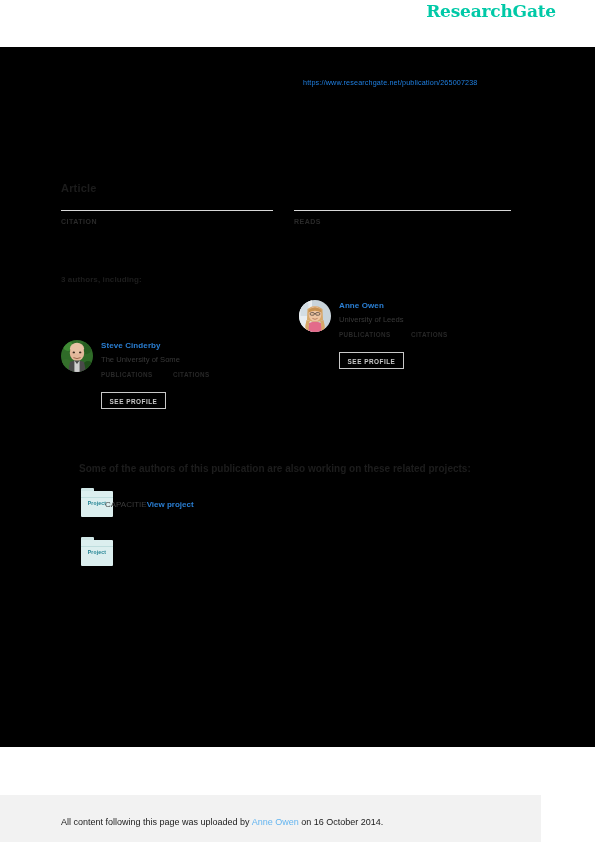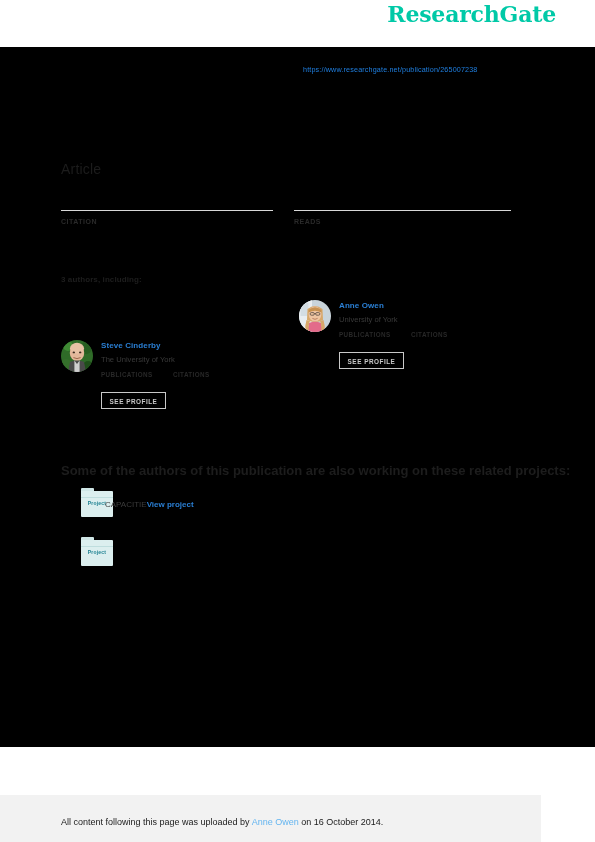--- a/index.html
+++ b/index.html
@@ -37,44 +37,44 @@
     background: #000000;
   }
 
   
   .brand {
     position: absolute;
     right: 39px;
     top: 1px;
     font-family: "DejaVu Serif", serif;
     font-weight: bold;
-    font-size: 22px;
+    font-size: 17px;
     letter-spacing: -0.2px;
     color: #00c9a7;
     white-space: nowrap;
   }
 
   
   .url-line {
     position: absolute;
     left: 303px;
-    top: 65px;
+    top: 78px;
     font-size: 7.2px;
     color: #1f7fe0;
     letter-spacing: 0.15px;
     white-space: nowrap;
   }
 
   
   .article-label {
     position: absolute;
     left: 61px;
-    top: 161px;
-    font-size: 14px;
-    font-weight: normal;
+    top: 182px;
+    font-size: 11px;
+    font-weight: bold;
     color: #1c1c1c;
     letter-spacing: 0.2px;
   }
 
   
   .paper-title {
     position: absolute;
     left: 61px;
     top: 185px;
     width: 450px;
@@ -209,23 +209,23 @@
     letter-spacing: 0.5px;
     line-height: 17px;
     text-align: center;
     box-sizing: border-box;
     cursor: pointer;
   }
 
   
   .projects-heading {
     position: absolute;
-    left: 61px;
+    left: 79px;
     top: 463px;
-    font-size: 13px;
+    font-size: 10px;
     font-weight: bold;
     color: #1d1d1d;
   }
 
   .project-row {
     position: absolute;
     left: 61px;
     width: 460px;
     height: 32px;
   }
@@ -356,21 +356,21 @@
         <ellipse cx="16" cy="13" rx="7.2" ry="8" fill="#e3b79a"></ellipse>
         <ellipse cx="16" cy="8.2" rx="7" ry="5.4" fill="#e8c2a5"></ellipse>
         <ellipse cx="12.8" cy="12.4" rx="1.2" ry="0.9" fill="#3a2a20"></ellipse>
         <ellipse cx="19.2" cy="12.4" rx="1.2" ry="0.9" fill="#3a2a20"></ellipse>
         <path d="M12.4 17.6 Q16 19.6 19.6 17.6" stroke="#9d6a4e" stroke-width="1" fill="none"></path>
         <path d="M9 22 Q16 19.2 23 22 L25 32 L7 32 Z" fill="#4a4a4a"></path>
         <path d="M13.4 20.6 L16 24 L18.6 20.6 L18.6 32 L13.4 32 Z" fill="#cfcfcf"></path>
       </svg>
     </div>
     <div class="author-name">Steve Cinderby</div>
-    <div class="author-affil">The University of York</div>
+    <div class="author-affil">The University of Some</div>
     <div class="author-metrics">
       <div class="metric m0">
         <span class="metric-value"></span>
         <span class="metric-label">PUBLICATIONS</span>
       </div>
       <div class="metric m1">
         <span class="metric-value"></span>
         <span class="metric-label">CITATIONS</span>
       </div>
     </div>
@@ -389,21 +389,21 @@
         <rect x="11.2" y="12.6" width="4.1" height="2.6" rx="1.1" fill="none" stroke="#53483f" stroke-width="0.8"></rect>
         <rect x="16.7" y="12.6" width="4.1" height="2.6" rx="1.1" fill="none" stroke="#53483f" stroke-width="0.8"></rect>
         <line x1="15.3" y1="13.6" x2="16.7" y2="13.6" stroke="#53483f" stroke-width="0.8"></line>
         <path d="M13.4 18.4 Q16 20.2 18.6 18.4" stroke="#b5795a" stroke-width="0.9" fill="none"></path>
         <path d="M10 23 Q16 20.4 22 23 L24 32 L8 32 Z" fill="#e36b8a"></path>
         <path d="M7.5 20 Q5.5 26 6.5 32 L10 32 Q9 25 11 21 Z" fill="#d8a86a"></path>
         <path d="M24.5 20 Q26.5 26 25.5 32 L22 32 Q23 25 21 21 Z" fill="#d8a86a"></path>
       </svg>
     </div>
     <div class="author-name">Anne Owen</div>
-    <div class="author-affil">University of York</div>
+    <div class="author-affil">University of Leeds</div>
     <div class="author-metrics">
       <div class="metric m0">
         <span class="metric-value"></span>
         <span class="metric-label">PUBLICATIONS</span>
       </div>
       <div class="metric m1">
         <span class="metric-value"></span>
         <span class="metric-label">CITATIONS</span>
       </div>
     </div>

